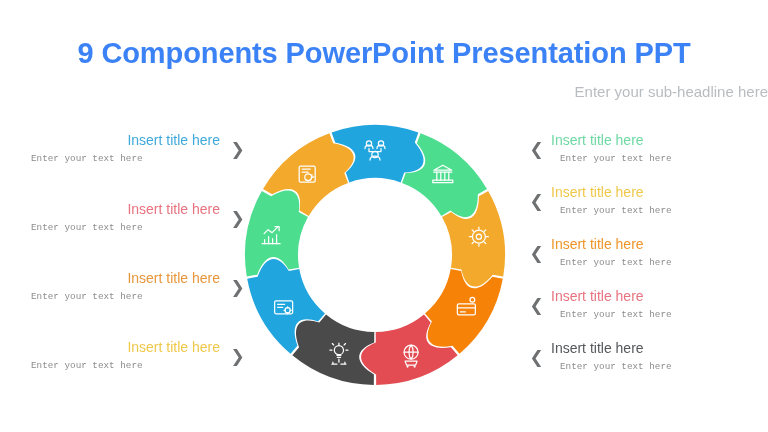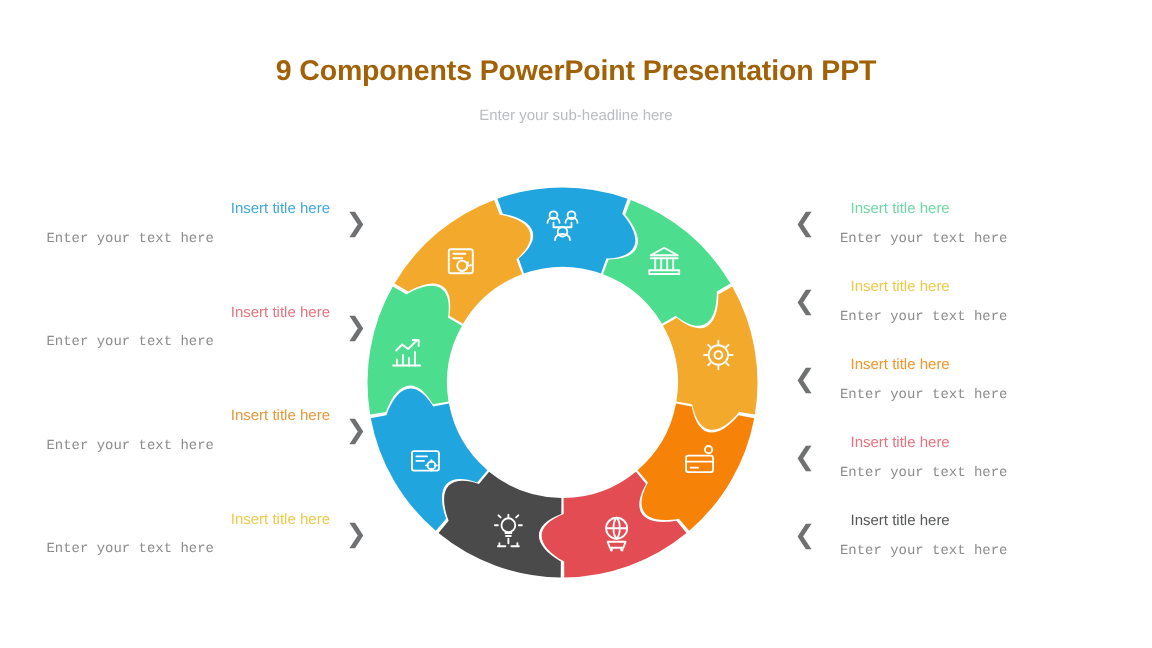--- a/index.html
+++ b/index.html
@@ -19,32 +19,33 @@
   #header {
     position: absolute;
     top: 0;
     left: 0;
     width: 768px;
     text-align: center;
   }
   #page-title {
     margin: 0;
     padding-top: 38px;
-    font-size: 19px;
+    font-size: 29px;
     font-weight: bold;
-    color: #a16207;
+    color: #3b82f6;
     letter-spacing: -0.1px;
     line-height: 1.1;
   }
   #page-subtitle {
     margin: 0;
     padding-top: 13px;
-    font-size: 10px;
+    font-size: 15px;
     color: #b9bcc0;
     font-weight: normal;
+    text-align: right;
   }
 
   
   .label-col {
     position: absolute;
     top: 0;
     width: 232px;
   }
   #left-col  { left: 14px; }
   #right-col { left: 528px; width: 236px; }
@@ -58,24 +59,23 @@
 
   .label-text {
     display: flex;
     flex-direction: column;
     flex: 1 1 auto;
   }
   #left-col .label-text  { align-items: flex-end; }
   #right-col .label-text { align-items: flex-start; }
 
   .label-title {
-    font-size: 10px;
+    font-size: 14px;
     line-height: 14px;
     white-space: nowrap;
-    margin-left: 16px;
   }
   .label-desc {
     font-size: 9.3px;
     line-height: 13px;
     color: #8c8c8c;
     white-space: nowrap;
     margin-top: 5px;
     font-family: Liberation Mono, monospace;
   }
   

